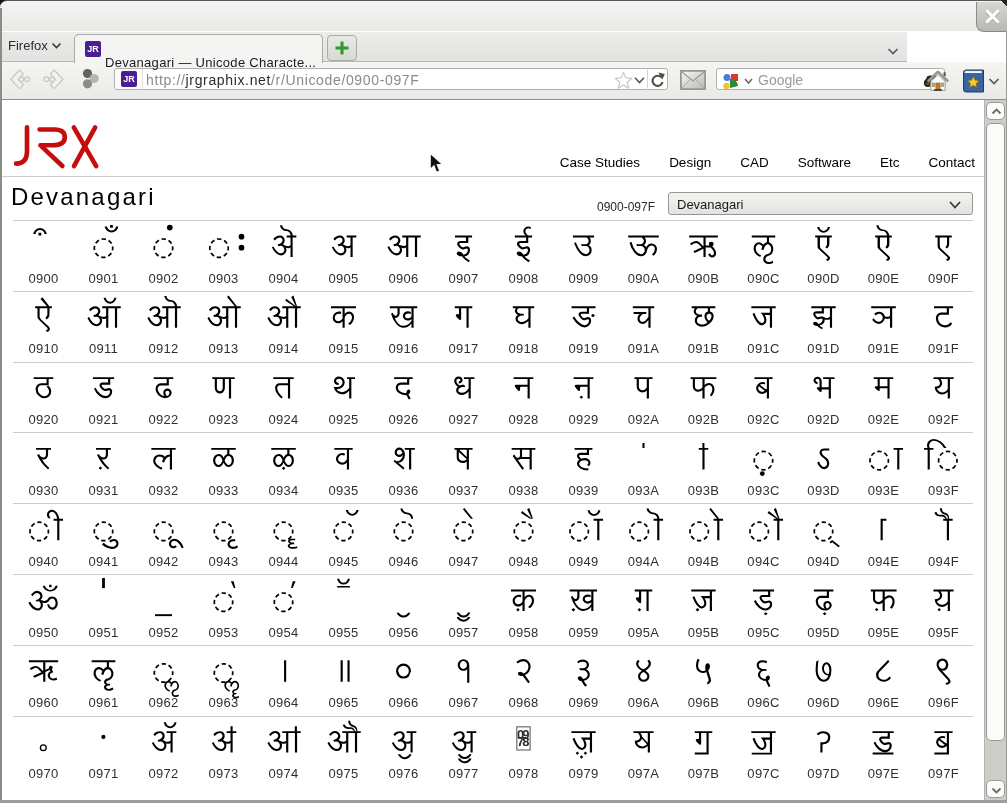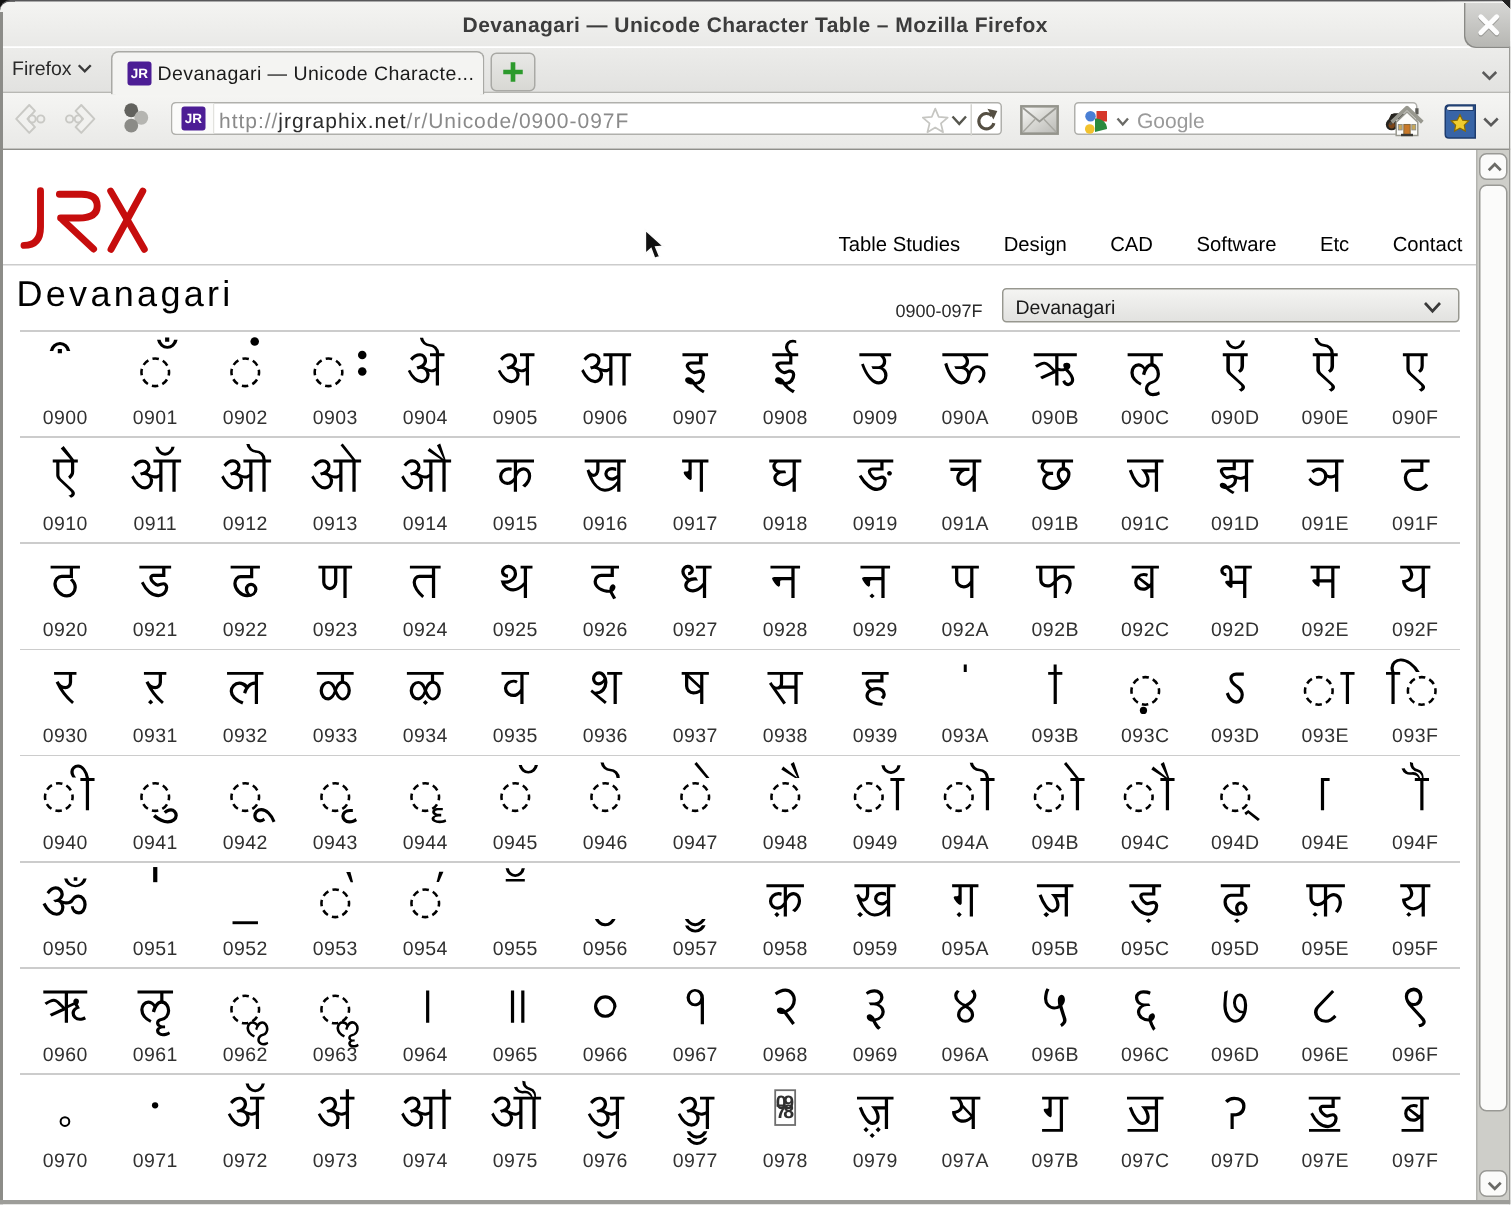--- a/index.html
+++ b/index.html
@@ -13,28 +13,28 @@
 #titlebar { position:absolute; left:0; top:0; width:1007px; height:31px; z-index:1;
   background:linear-gradient(#f4f4f2,#e9e9e7);
   border-top:1px solid #58585a; border-radius:7px 0 0 0; }
 #title-text { position:absolute; left:0; right:0; top:7px; text-align:center;
   font-size:14px; font-weight:bold; color:#3c3c3c; letter-spacing:0.3px; }
 #closebtn { position:absolute; right:0; top:1px; width:31px; height:30px;
   background:linear-gradient(#d6d6d4,#b7b7b3); border-left:1px solid #8a8a86;
   border-bottom:1px solid #8a8a86; border-radius:0 0 0 8px; }
 #closebtn svg { position:absolute; left:7px; top:6px; }
 
-#tabbar { position:absolute; left:0px; top:32px; width:1007px; height:30px;
+#tabbar { position:absolute; left:0px; top:32px; width:907px; height:30px;
   background:linear-gradient(#ececea,#e2e2e0); border-bottom:1px solid #b8b8b4; }
 #fxbtn { position:absolute; left:8px; top:6px; font-size:13px; color:#2a2a2a; }
 #tab { position:absolute; left:74px; top:2px; width:249px; height:29px;
   background:#f4f4f2; border:1px solid #a9a9a5; border-bottom:none;
   border-radius:5px 5px 0 0; z-index:5; }
 #tab .fav { position:absolute; left:10px; top:6px; }
-#tab .ttl { position:absolute; left:30px; top:6px; font-size:13px; color:#1a1a1a; white-space:nowrap; letter-spacing:0.3px; }
+#tab .ttl { position:absolute; left:30px; top:20px; font-size:13px; color:#1a1a1a; white-space:nowrap; letter-spacing:0.3px; }
 #newtab { position:absolute; left:327px; top:3px; width:30px; height:26px;
   background:linear-gradient(#e8e8e6,#d8d8d4); border:1px solid #a9a9a5; border-radius:4px;
   text-align:center; }
 #tabchev { position:absolute; right:8px; top:10px; }
 
 #navbar { position:absolute; left:0px; top:62px; width:1007px; height:38px;
   background:linear-gradient(#f5f5f3,#e9e9e7); border-bottom:1px solid #8f8f8b; }
 .favjr { display:inline-block; width:16px; height:16px; background:#4c1d95; border-radius:2px;
   color:#fff; font-size:9px; font-weight:bold; text-align:center; line-height:16px; }
 #urlbar { position:absolute; left:114px; top:6px; width:554px; height:22px;
@@ -65,21 +65,20 @@
 </style>
 </head>
 <body>
 <div id="win">
 <div style="position:absolute;left:0;top:0;width:10px;height:10px;background:#111;z-index:0"></div>
 <div style="position:absolute;right:0;top:0;width:7px;height:7px;background:linear-gradient(45deg,transparent 55%,#222 55%);z-index:60"></div>
 <div id="bleft"></div>
     <div id="bright"></div>
     <div id="bbot"></div>
 <div id="titlebar">
-  <div id="title-text">Devanagari — Unicode Character Table – Mozilla Firefox</div>
   <div id="closebtn">
         <svg width="17" height="17" viewBox="0 0 17 17" style="position:absolute;left:7px;top:6px">
     <path d="M3.2 4 L13.8 14.6 M13.8 4 L3.2 14.6" stroke="#8e8e8a" stroke-width="3.4" stroke-linecap="round" opacity="0.8"></path>
     <path d="M3.2 3.2 L13.8 13.8 M13.8 3.2 L3.2 13.8" stroke="#fdfdfd" stroke-width="3.3" stroke-linecap="round"></path>
   </svg>
       </div>
 </div>
 <div id="tabbar">
   <div id="fxbtn">Firefox <svg width="11" height="8" viewBox="0 0 11 8">
           <path d="M1.5 1.5 L5.5 5.5 L9.5 1.5" fill="none" stroke="#3a3a3a" stroke-width="1.6"></path>
@@ -191,21 +190,21 @@
   </div>
   <svg id="logo" width="92" height="50" viewBox="0 0 92 50">
 <g fill="none" stroke="#c60d0d" stroke-width="4.6" stroke-linecap="round">
 <path d="M17 7.2 L17 31.5 Q17 43.6 6 43.6"></path>
 <path d="M29.6 9.5 L44.5 9.5 Q54.8 9.5 54.8 17.3 Q54.8 25.3 42.5 25.3 L30.4 25.3"></path>
 <path d="M31.8 26.6 L52.4 46"></path>
 <path d="M63.8 7.4 L86.2 46.2"></path>
 <path d="M85.2 7.4 L64 46.2"></path>
 </g>
       </svg>
-  <div id="navlinks"><span style="margin-left:0">Table Studies</span><span>Design</span><span>CAD</span><span>Software</span><span>Etc</span><span>Contact</span></div>
+  <div id="navlinks"><span style="margin-left:0">Case Studies</span><span>Design</span><span>CAD</span><span>Software</span><span>Etc</span><span>Contact</span></div>
   <div style="position:absolute;left:0;top:76px;width:984px;height:1px;background:#ccc"></div>
   <div id="pgheader">Devanagari</div>
   <div id="rangelbl">0900-097F</div>
   <div id="selbox">
         <span class="txt">Devanagari</span>
     <svg style="position:absolute;right:10px;top:7px" width="14" height="10" viewBox="0 0 14 10">
           <path d="M2 2 L7 7.5 L12 2" fill="none" stroke="#3a3a3a" stroke-width="1.8"></path>
         </svg>
   </div>
   <div id="tablewrap"><svg id="tbl" width="1007" height="584">

